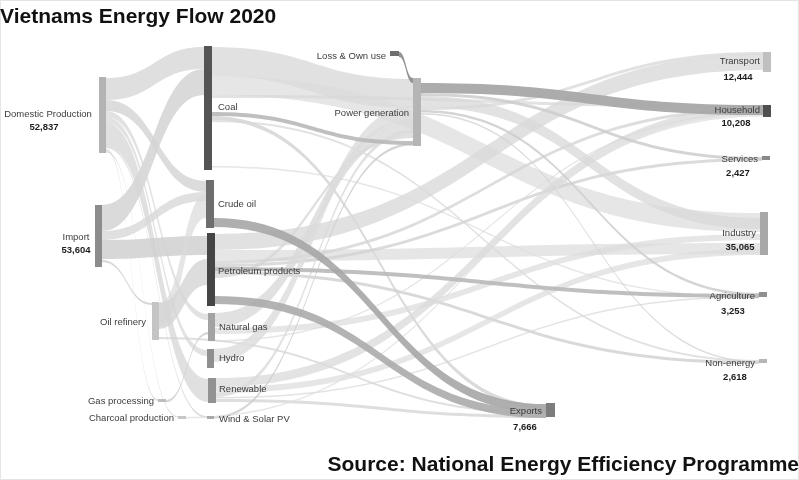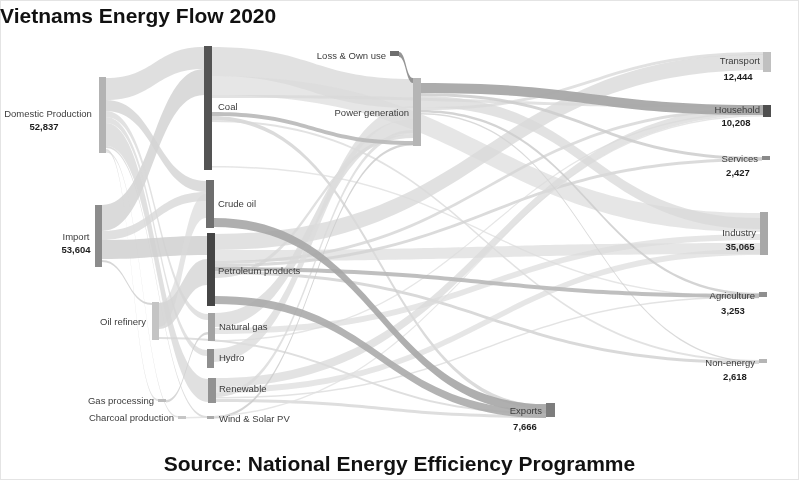--- a/index.html
+++ b/index.html
@@ -6,21 +6,21 @@
   body{font-family:"Liberation Sans", sans-serif;}
   .figure{
     position:relative;width:799px;height:480px;background:#fff;overflow:hidden;
     box-shadow:inset 0 0 0 1px #e4e4e4;
   }
   .title{
     position:absolute;top:4px;left:0;width:100%;text-align:left;
     font-size:21px;font-weight:bold;color:#111;letter-spacing:0px;
   }
   .source{
-    position:absolute;bottom:4px;left:0;width:100%;text-align:center;
+    position:absolute;bottom:4px;left:0;width:100%;text-align:right;
     font-size:21px;font-weight:bold;color:#111;
   }
   svg{position:absolute;top:0;left:0;}
   .node-label{font-size:9.5px;fill:#3c3c3c;}
   .node-value{font-size:9.5px;font-weight:bold;fill:#1d1d1d;}
 </style>
 </head>
 <body>
 
 <div class="figure">

